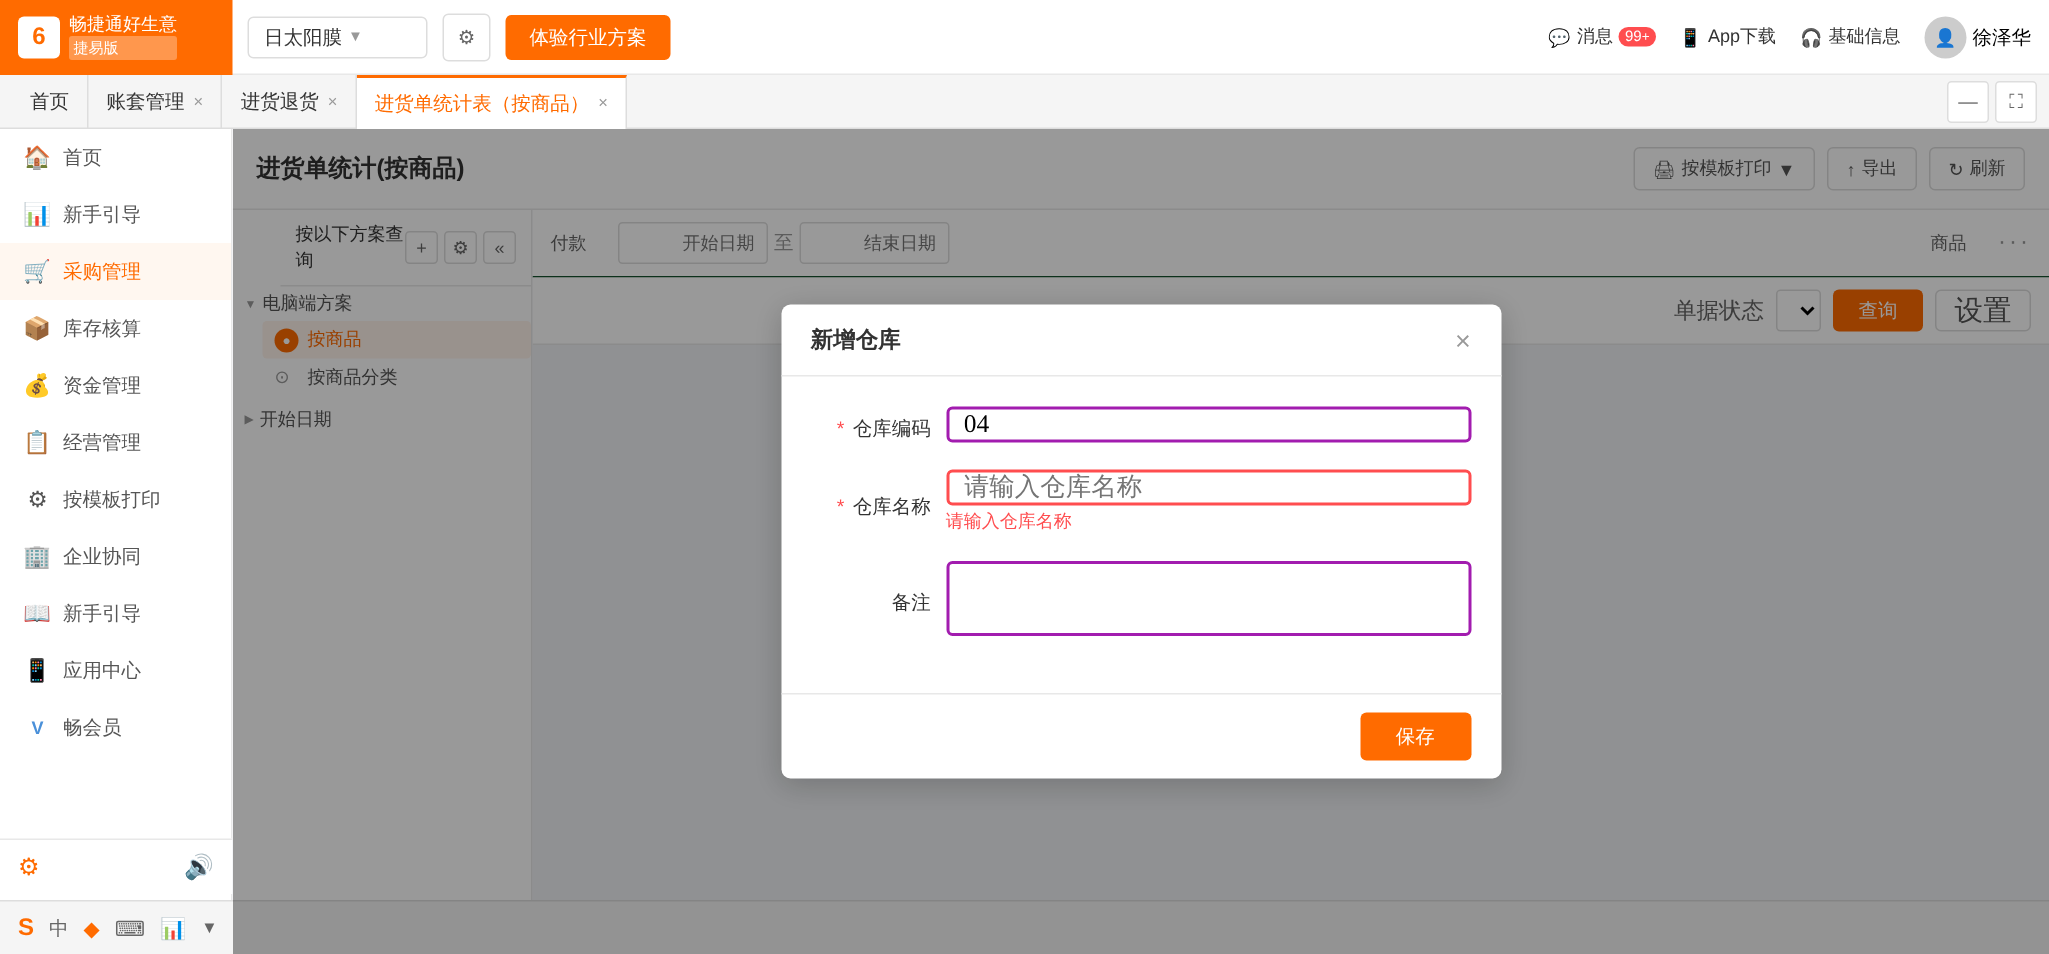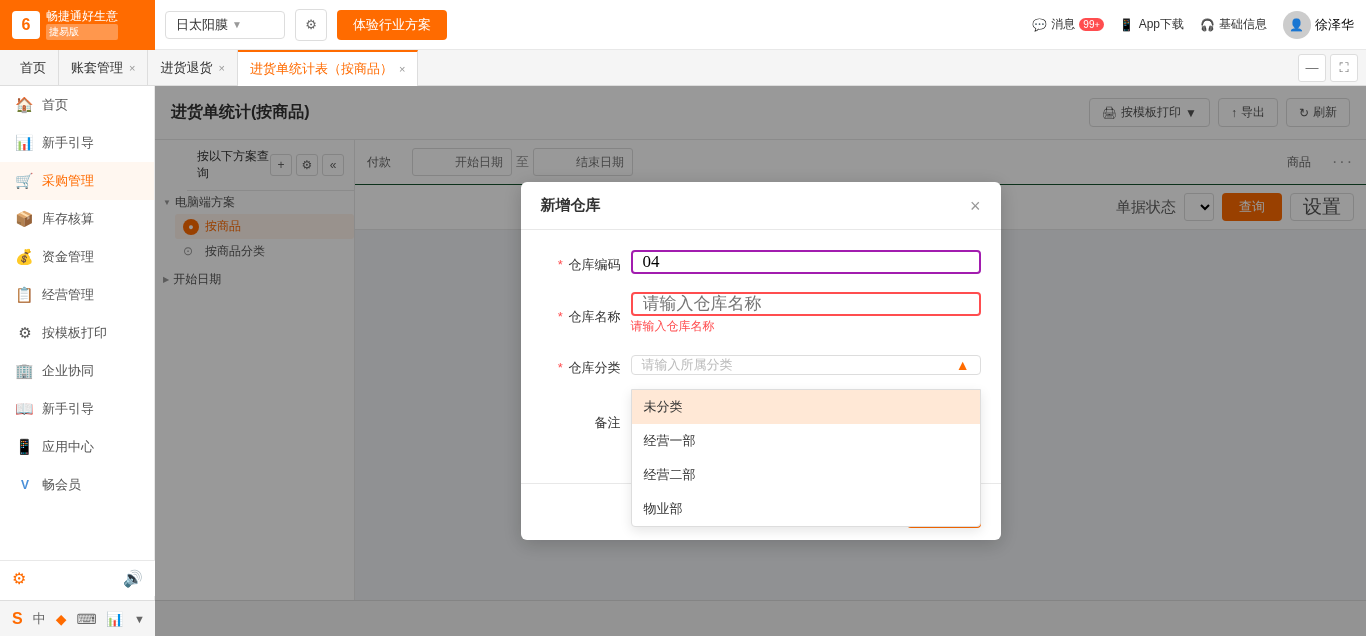--- a/index.html
+++ b/index.html
@@ -467,38 +467,20 @@
             <label class="form-label">
               <span class="required">*</span>
               <span>仓库名称</span>
             </label>
             <div class="form-control-wrapper">
               <input type="text" class="form-control error" placeholder="请输入仓库名称" style="">
               <div class="error-msg">请输入仓库名称</div>
             </div>
           </div>
 
-          <div class="form-row" style="position:relative;z-index:10;">
-            <label class="form-label">
-              <span class="required">*</span>
-              <span>仓库分类</span>
-            </label>
-            <div class="form-control-wrapper" style="position:relative;">
-              <div class="dropdown-trigger">
-                <span class="placeholder">请输入所属分类</span>
-                <span class="up-arrow">▲</span>
-              </div>
-              <div class="dropdown-list">
-                <div class="dropdown-item highlighted">未分类</div>
-                <div class="dropdown-item">经营一部</div>
-                <div class="dropdown-item">经营二部</div>
-                <div class="dropdown-item">物业部</div>
-              </div>
-            </div>
-          </div>
 
           <div class="form-row">
             <label class="form-label">
               <span>备注</span>
             </label>
             <div class="form-control-wrapper">
               <textarea class="form-control" style="height: 50px; padding-top: 6px; resize: none;"></textarea>
             </div>
           </div>
 

